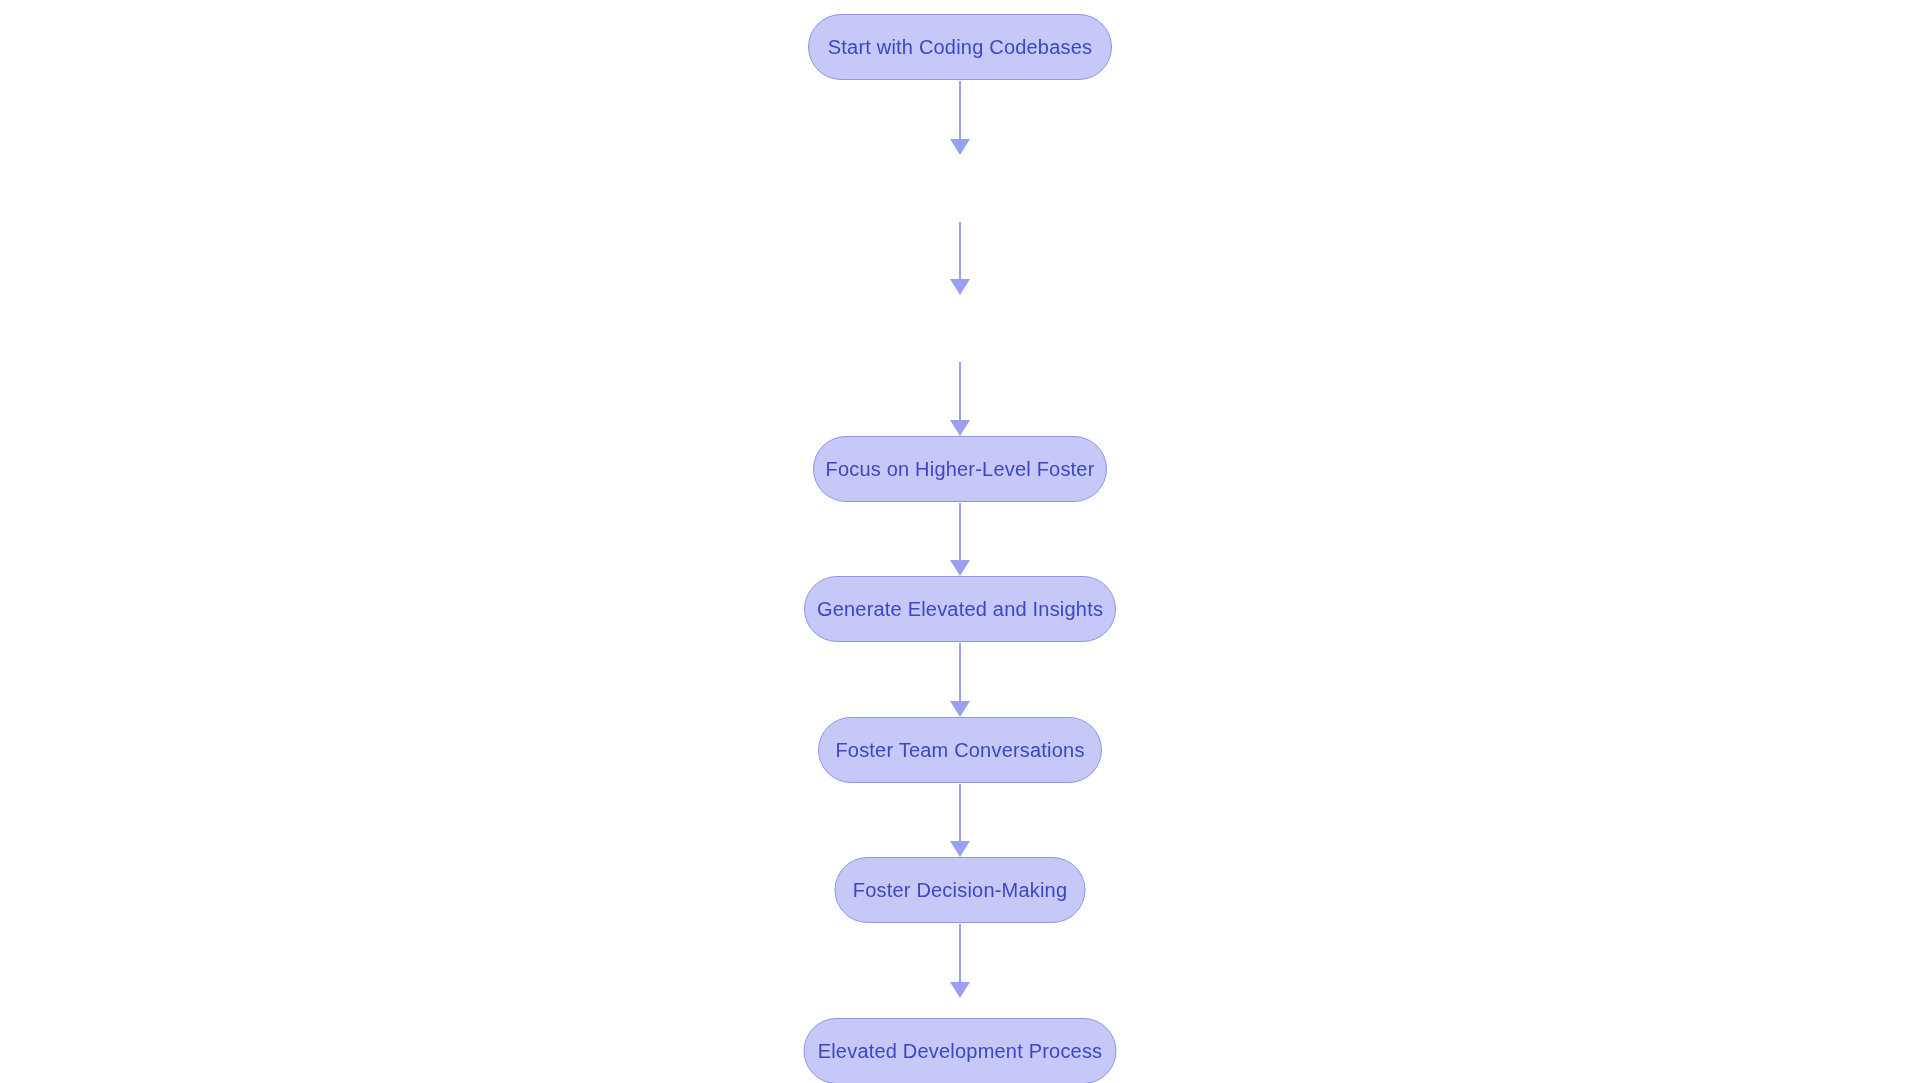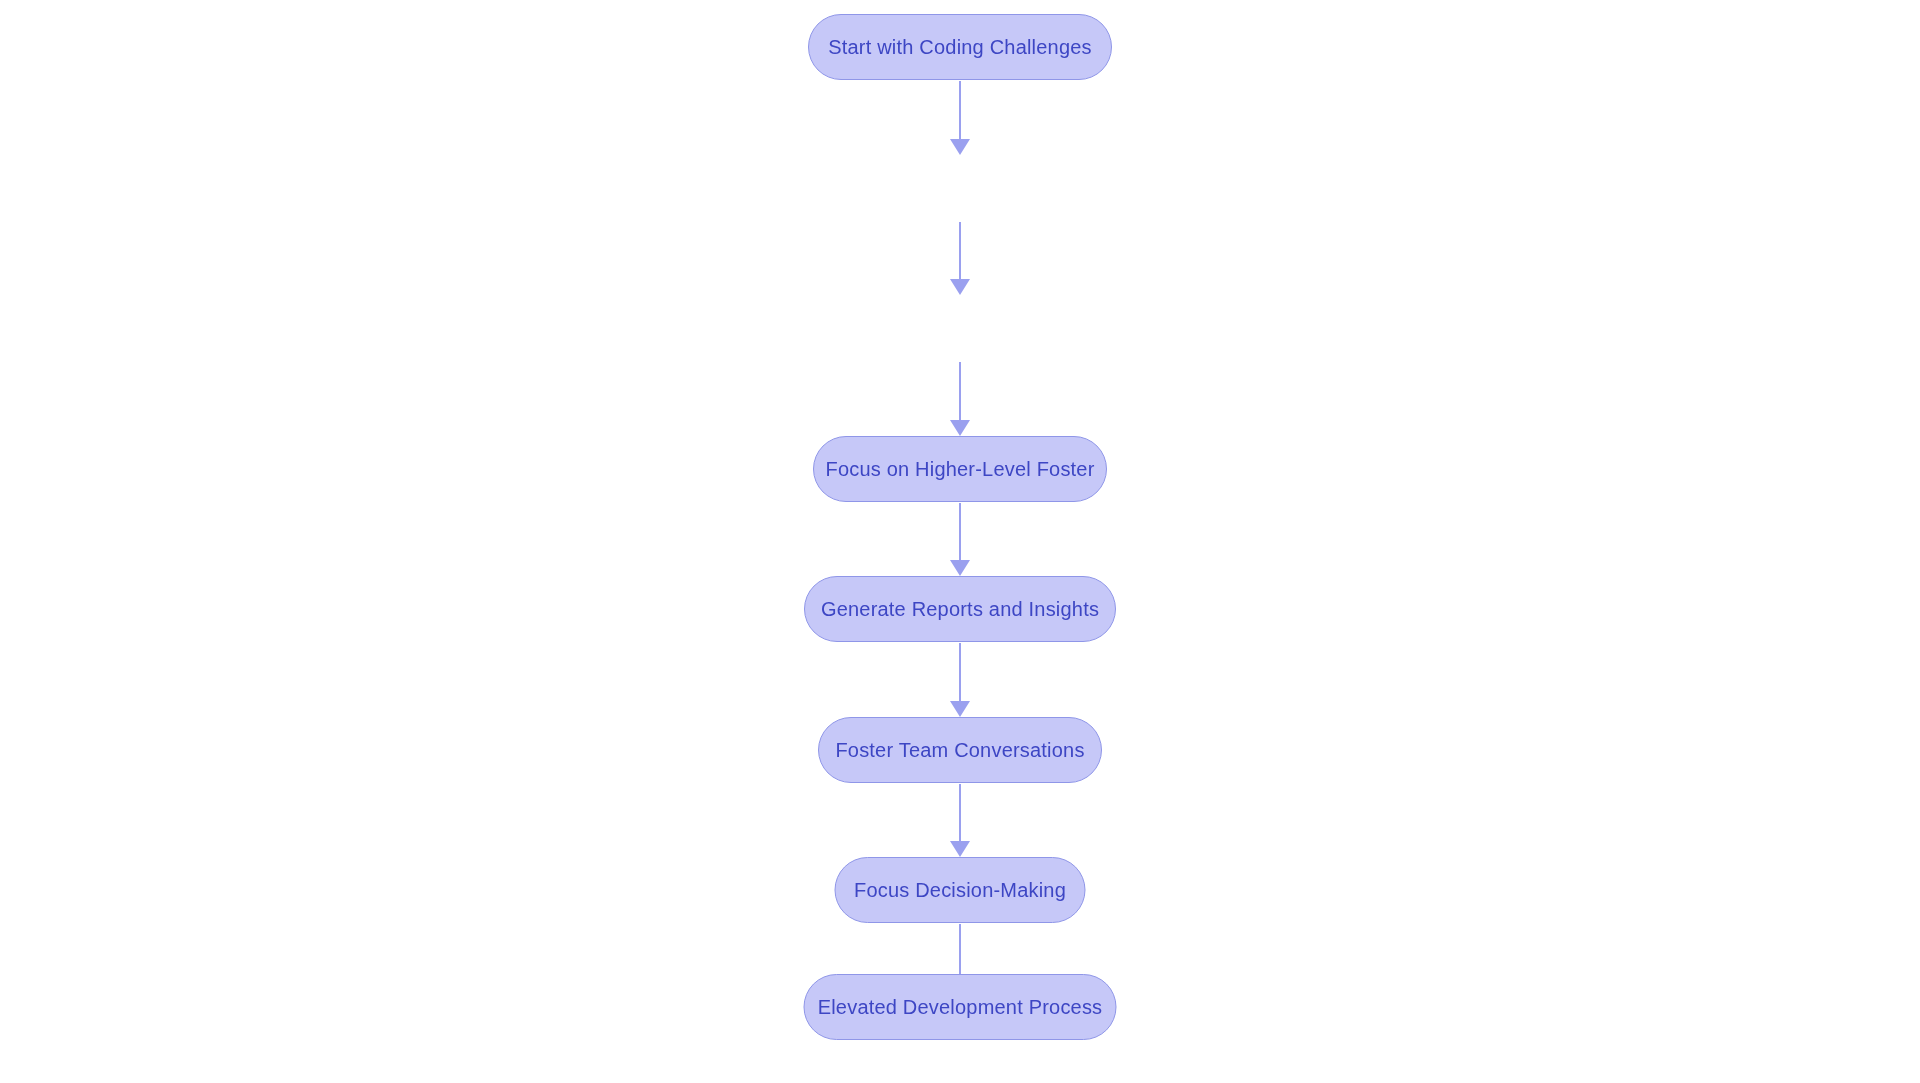--- a/index.html
+++ b/index.html
@@ -37,21 +37,21 @@
     letter-spacing: 0.2px;
     white-space: nowrap;
   }
   .n0 { top: 14px;  width: 304px; }
   .n1 { top: 155px; width: 330px; }
   .n2 { top: 295px; width: 262px; }
   .n3 { top: 436px; width: 294px; }
   .n4 { top: 576px; width: 312px; }
   .n5 { top: 717px; width: 284px; text-align: right; }
   .n6 { top: 857px; width: 251px; }
-  .n7 { top: 974px; width: 313px; }
+  .n7 { top: 1018px; width: 313px; }
 
   .arrow {
     position: absolute;
     left: 50%;
     transform: translateX(-50%);
     width: 20px;
     display: flex;
     flex-direction: column;
     align-items: center;
   }
@@ -74,21 +74,21 @@
   .a4 { top: 643px; height: 74px; }
   .a5 { top: 784px; height: 73px; }
   .a6 { top: 924px; height: 74px; }
 </style>
 </head>
 <body>
 
 <div class="canvas">
 
   <div class="node n0">
-    <span class="node-label">Start with Coding Challenges</span>
+    <span class="node-label">Start with Coding Codebases</span>
   </div>
 
   <div class="arrow a0">
     <div class="arrow-line"></div>
     <div class="arrow-head"></div>
   </div>
 
 
   <div class="arrow a1">
     <div class="arrow-line"></div>
@@ -104,39 +104,39 @@
   <div class="node n3">
     <span class="node-label">Focus on Higher-Level Foster</span>
   </div>
 
   <div class="arrow a3">
     <div class="arrow-line"></div>
     <div class="arrow-head"></div>
   </div>
 
   <div class="node n4">
-    <span class="node-label">Generate Reports and Insights</span>
+    <span class="node-label">Generate Elevated and Insights</span>
   </div>
 
   <div class="arrow a4">
     <div class="arrow-line"></div>
     <div class="arrow-head"></div>
   </div>
 
   <div class="node n5">
     <span class="node-label">Foster Team Conversations</span>
   </div>
 
   <div class="arrow a5">
     <div class="arrow-line"></div>
     <div class="arrow-head"></div>
   </div>
 
   <div class="node n6">
-    <span class="node-label">Focus Decision-Making</span>
+    <span class="node-label">Foster Decision-Making</span>
   </div>
 
   <div class="arrow a6">
     <div class="arrow-line"></div>
     <div class="arrow-head"></div>
   </div>
 
   <div class="node n7">
     <span class="node-label">Elevated Development Process</span>
   </div>

